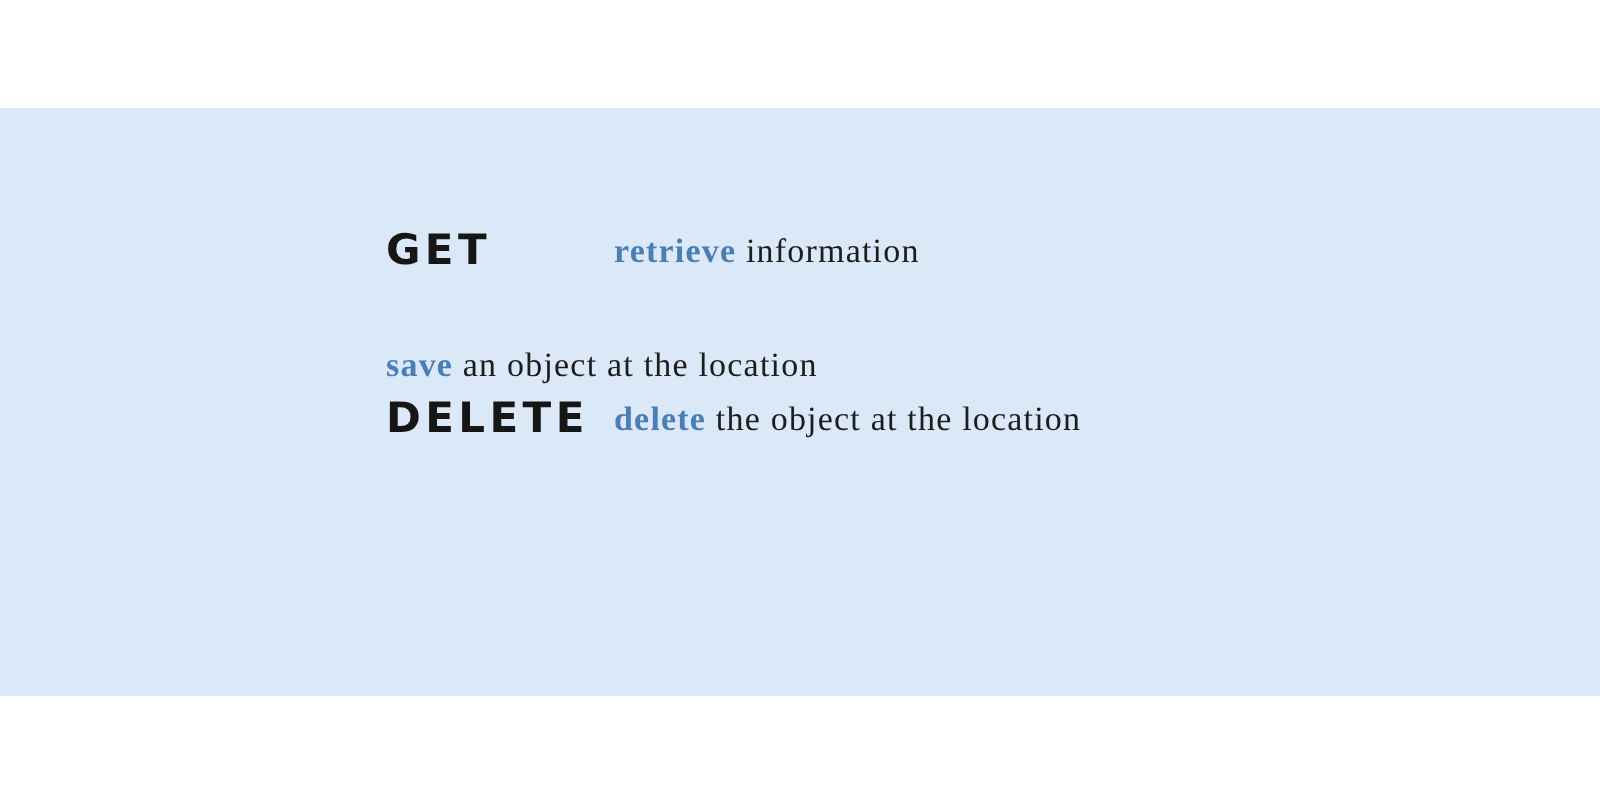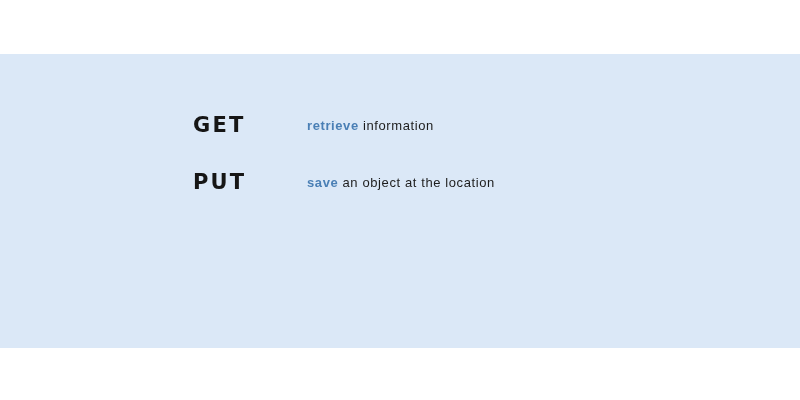--- a/index.html
+++ b/index.html
@@ -58,22 +58,22 @@
     font-weight: bold;
     font-size: 21px;
     line-height: 27px;
     letter-spacing: 2.2px;
     color: #161616;
     white-space: nowrap;
   }
 
   .method-desc {
     flex: 1 1 auto;
-    font-family: Liberation Sans, sans-serif;
-    font-size: 13px;
+    font-family: Liberation Serif, serif;
+    font-size: 17px;
     line-height: 27px;
     letter-spacing: 0.6px;
     color: #1d1d1d;
     white-space: nowrap;
   }
 
   .kw {
     font-weight: bold;
     color: #4a7fb5;
     letter-spacing: 0.6px;
@@ -101,23 +101,28 @@
         </span>
       </div>
 
 
     </div>
 
     <div class="method-group">
 
 
       <div class="method-row">
-        <span class="method-name">PUT</span>
         <span class="method-desc">
           <span class="kw">save</span><span class="rest"> an object at the location</span>
         </span>
       </div>
 
+      <div class="method-row">
+        <span class="method-name">DELETE</span>
+        <span class="method-desc">
+          <span class="kw">delete</span><span class="rest"> the object at the location</span>
+        </span>
+      </div>
 
     </div>
 
   </div>
 </div>
 
 </body></html>

